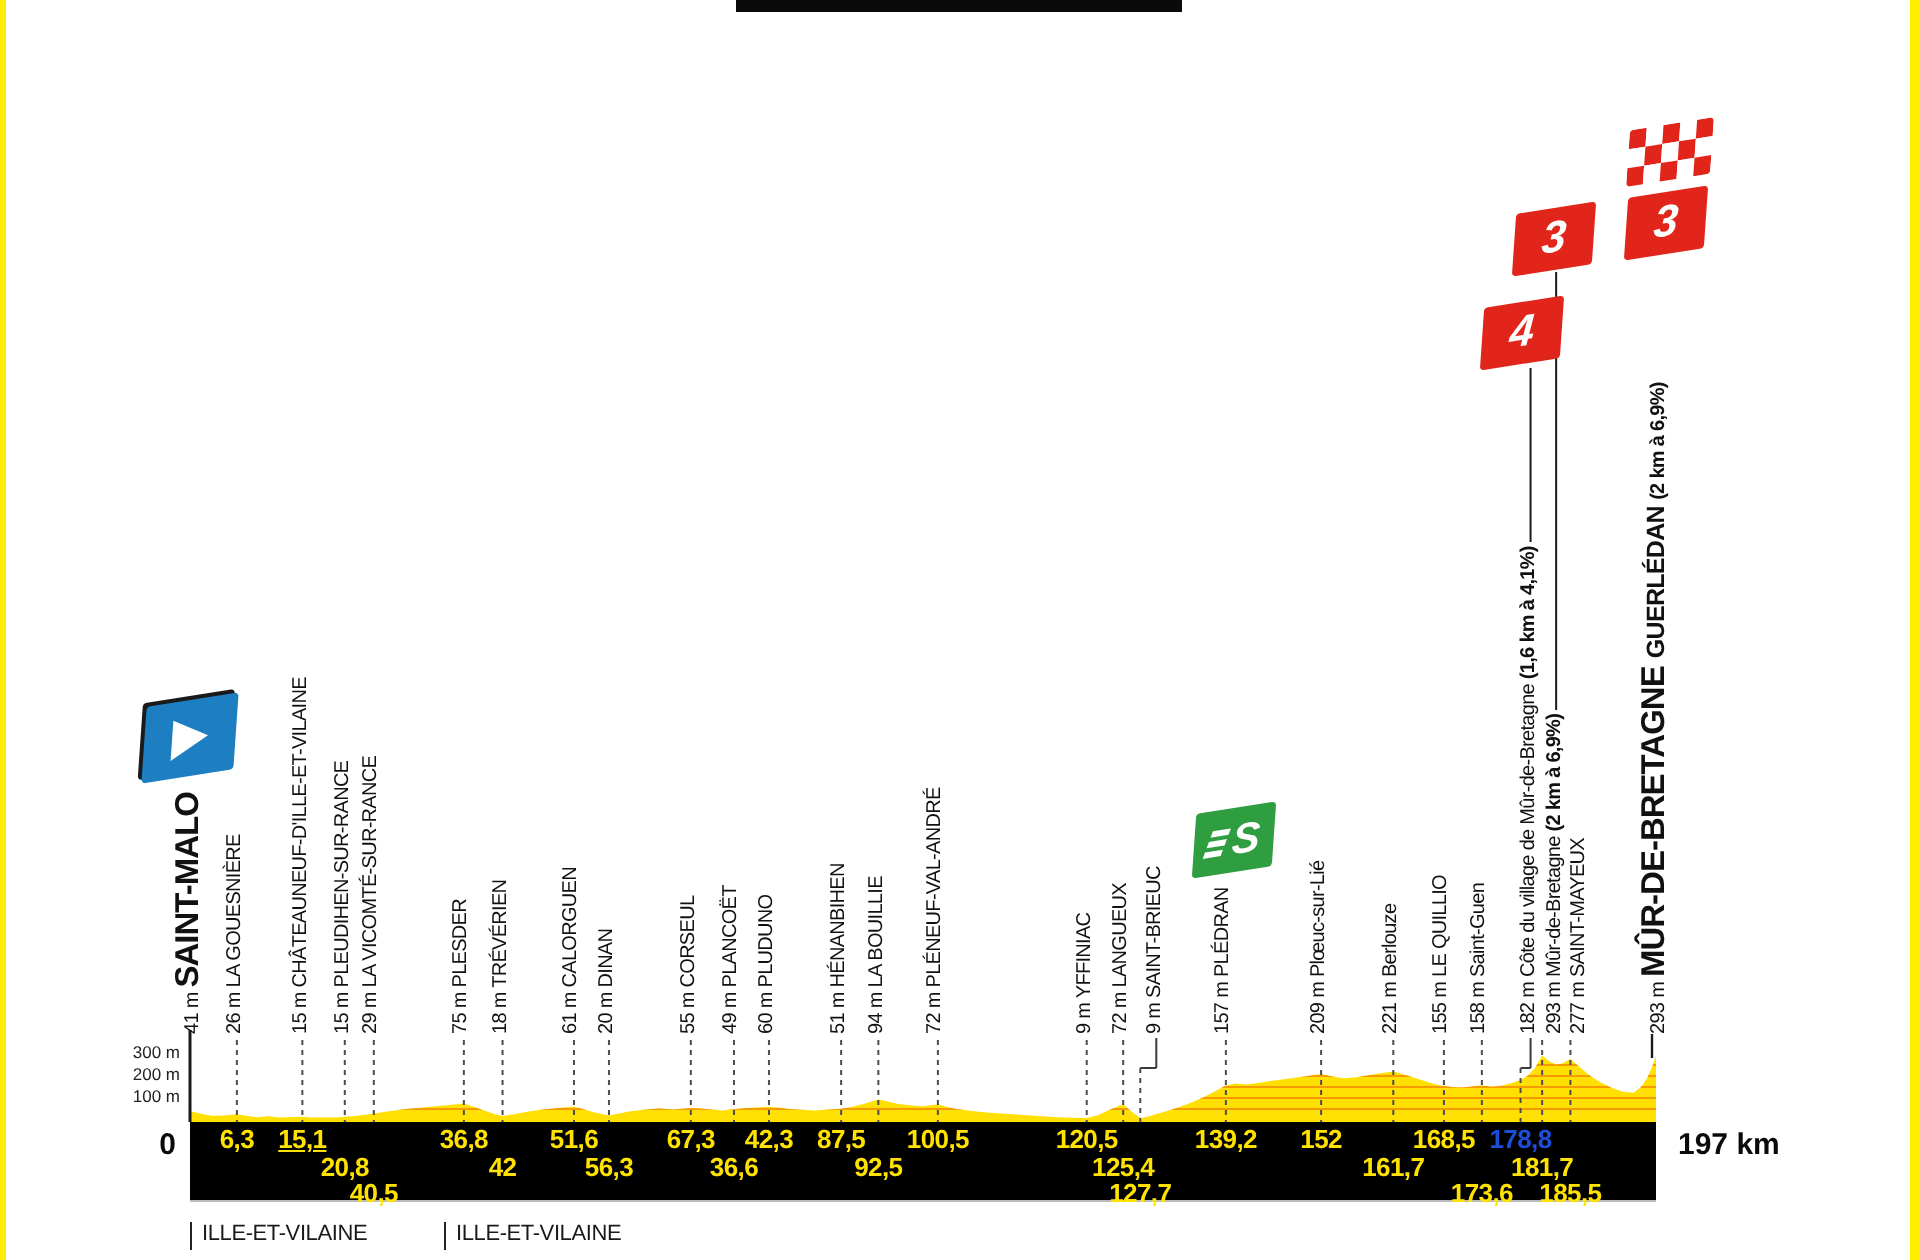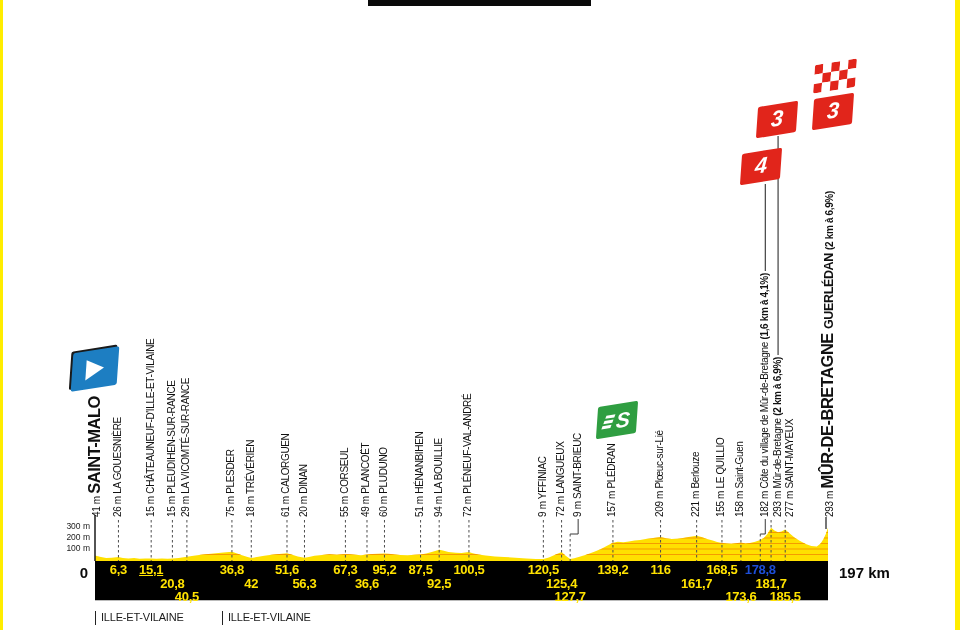--- a/index.html
+++ b/index.html
@@ -139,37 +139,37 @@
       <div class="kmnum" style="left: 251.274px; top: 575.5px; color: rgb(255, 226, 0);">42</div>
       <div class="tlabel" style="left: 280.494px; top: 517px;"><span class="e">61 m </span><span class="n">CALORGUEN</span></div>
       <div class="kmnum" style="left: 286.994px; top: 562px; color: rgb(255, 226, 0);">51,6</div>
       <div class="tlabel" style="left: 297.982px; top: 517px;"><span class="e">20 m </span><span class="n">DINAN</span></div>
       <div class="kmnum" style="left: 304.482px; top: 575.5px; color: rgb(255, 226, 0);">56,3</div>
       <div class="tlabel" style="left: 338.911px; top: 517px;"><span class="e">55 m </span><span class="n">CORSEUL</span></div>
       <div class="kmnum" style="left: 345.411px; top: 562px; color: rgb(255, 226, 0);">67,3</div>
       <div class="tlabel" style="left: 360.491px; top: 517px;"><span class="e">49 m </span><span class="n">PLANCOËT</span></div>
       <div class="kmnum" style="left: 366.991px; top: 575.5px; color: rgb(255, 226, 0);">36,6</div>
       <div class="tlabel" style="left: 377.979px; top: 517px;"><span class="e">60 m </span><span class="n">PLUDUNO</span></div>
-      <div class="kmnum" style="left: 384.479px; top: 562px; color: rgb(255, 226, 0);">95,2</div>
+      <div class="kmnum" style="left: 384.479px; top: 562px; color: rgb(255, 226, 0);">42,3</div>
       <div class="tlabel" style="left: 414.071px; top: 517px;"><span class="e">51 m </span><span class="n">HÉNANBIHEN</span></div>
       <div class="kmnum" style="left: 420.571px; top: 562px; color: rgb(255, 226, 0);">87,5</div>
       <div class="tlabel" style="left: 432.675px; top: 517px;"><span class="e">94 m </span><span class="n">LA BOUILLIE</span></div>
       <div class="kmnum" style="left: 439.175px; top: 575.5px; color: rgb(255, 226, 0);">92,5</div>
       <div class="tlabel" style="left: 462.442px; top: 517px;"><span class="e">72 m </span><span class="n">PLÉNEUF-VAL-ANDRÉ</span></div>
       <div class="kmnum" style="left: 468.942px; top: 562px; color: rgb(255, 226, 0);">100,5</div>
       <div class="tlabel" style="left: 536.858px; top: 517px;"><span class="e">9 m </span><span class="n">YFFINIAC</span></div>
       <div class="kmnum" style="left: 543.358px; top: 562px; color: rgb(255, 226, 0);">120,5</div>
       <div class="tlabel" style="left: 555.09px; top: 517px;"><span class="e">72 m </span><span class="n">LANGUEUX</span></div>
       <div class="kmnum" style="left: 561.59px; top: 575.5px; color: rgb(255, 226, 0);">125,4</div>
       <div class="tlabel" style="left: 571.648px; top: 517px;"><span class="e">9 m </span><span class="n">SAINT-BRIEUC</span></div>
       <div class="kmnum" style="left: 570.148px; top: 588.5px; color: rgb(255, 226, 0);">127,7</div>
       <div class="tlabel" style="left: 606.437px; top: 517px;"><span class="e">157 m </span><span class="n">PLÉDRAN</span></div>
       <div class="kmnum" style="left: 612.937px; top: 562px; color: rgb(255, 226, 0); text-align: center;">139,2</div>
       <div class="tlabel" style="left: 654.063px; top: 517px;"><span class="e">209 m </span><span class="n">Plœuc-sur-Lié</span></div>
-      <div class="kmnum" style="left: 660.563px; top: 562px; color: rgb(255, 226, 0);">116</div>
+      <div class="kmnum" style="left: 660.563px; top: 562px; color: rgb(255, 226, 0);">152</div>
       <div class="tlabel" style="left: 690.155px; top: 517px;"><span class="e">221 m </span><span class="n">Berlouze</span></div>
       <div class="kmnum" style="left: 696.655px; top: 575.5px; color: rgb(255, 226, 0);">161,7</div>
       <div class="tlabel" style="left: 715.457px; top: 517px;"><span class="e">155 m </span><span class="n">LE QUILLIO</span></div>
       <div class="kmnum" style="left: 721.957px; top: 562px; color: rgb(255, 226, 0);">168,5</div>
       <div class="tlabel" style="left: 734.433px; top: 517px;"><span class="e">158 m </span><span class="n">Saint-Guen</span></div>
       <div class="kmnum" style="left: 740.933px; top: 588.5px; color: rgb(255, 226, 0);">173,6</div>
       <div class="tlabel" style="left: 758.781px; top: 517px;"><span class="e">182 m </span><span class="n">Côte du village de Mûr-de-Bretagne </span><span class="dt">(1,6 km à 4,1%)</span></div>
       <div class="kmnum" style="left: 760.281px; top: 562px; color: #1d4ed8;">178,8</div>
       <div class="tlabel" style="left: 771.572px; top: 517px;"><span class="e">293 m </span><span class="n">Mûr-de-Bretagne </span><span class="dt">(2 km à 6,9%)</span></div>
       <div class="kmnum" style="left: 771.072px; top: 575.5px; color: rgb(255, 226, 0);">181,7</div>

